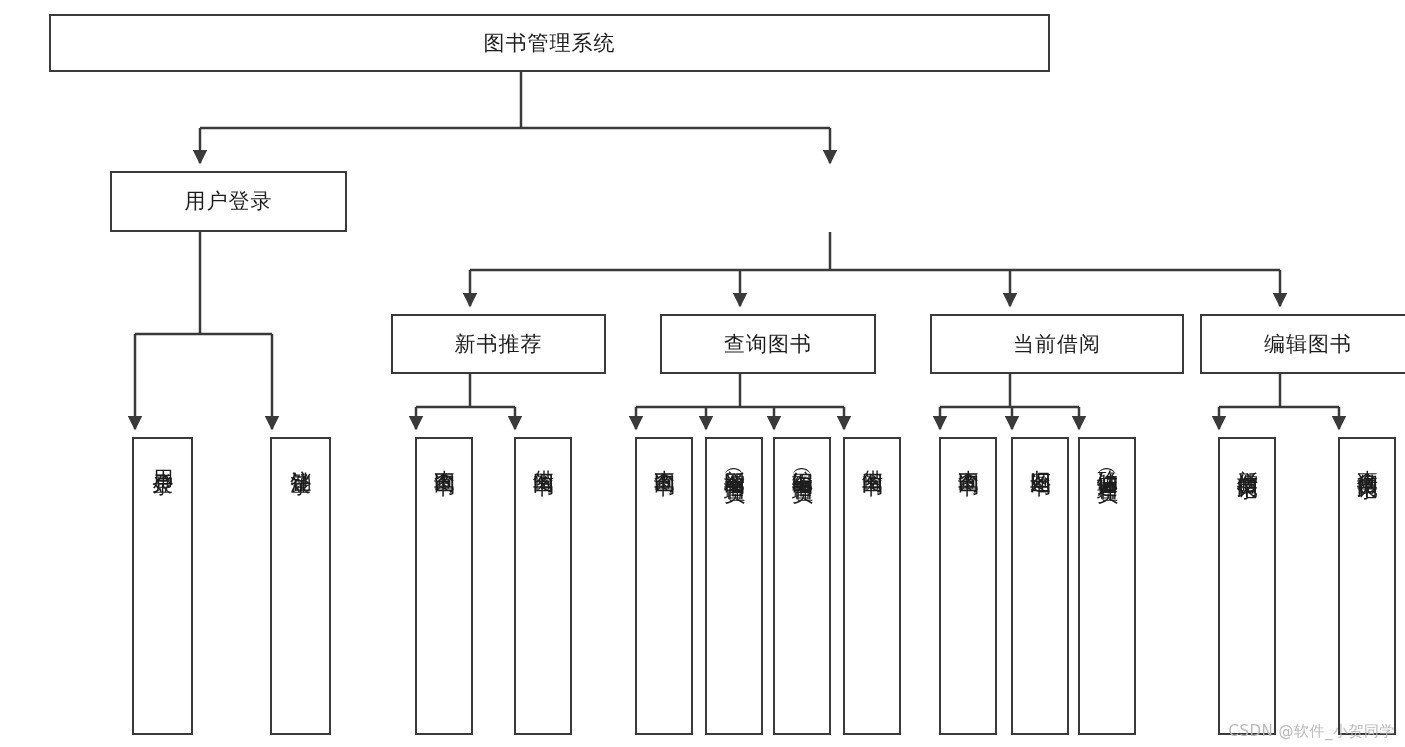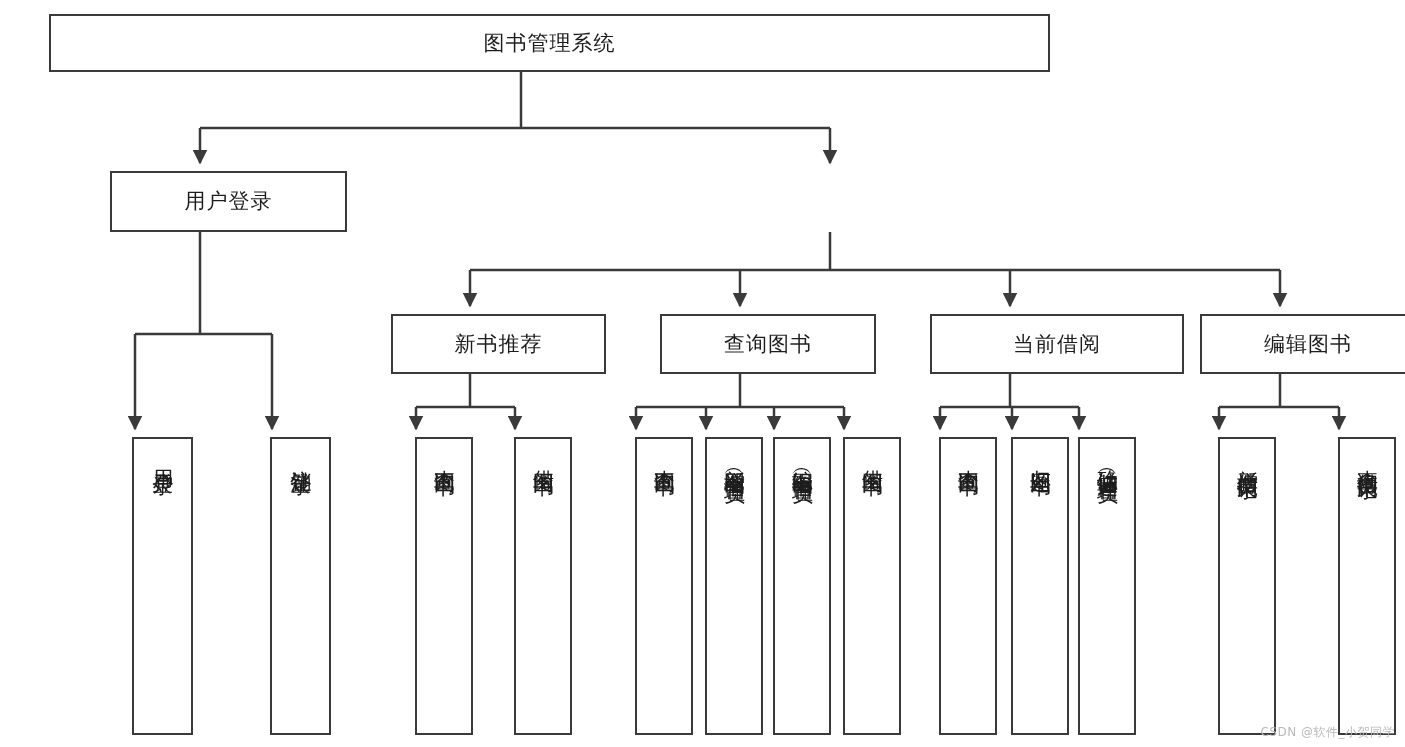--- a/index.html
+++ b/index.html
@@ -52,21 +52,21 @@
     text-orientation: upright;
     font-size: 21px;
     line-height: 1.18;
     letter-spacing: 2px;
     white-space: nowrap;
   }
   .watermark {
     position: absolute;
     right: 10px;
     bottom: 6px;
-    font-size: 12px;
+    font-size: 15px;
     color: #b9b9b9;
     letter-spacing: 0.5px;
     white-space: nowrap;
     user-select: none;
   }
 </style>
 </head>
 <body>
 
 <div id="canvas">

